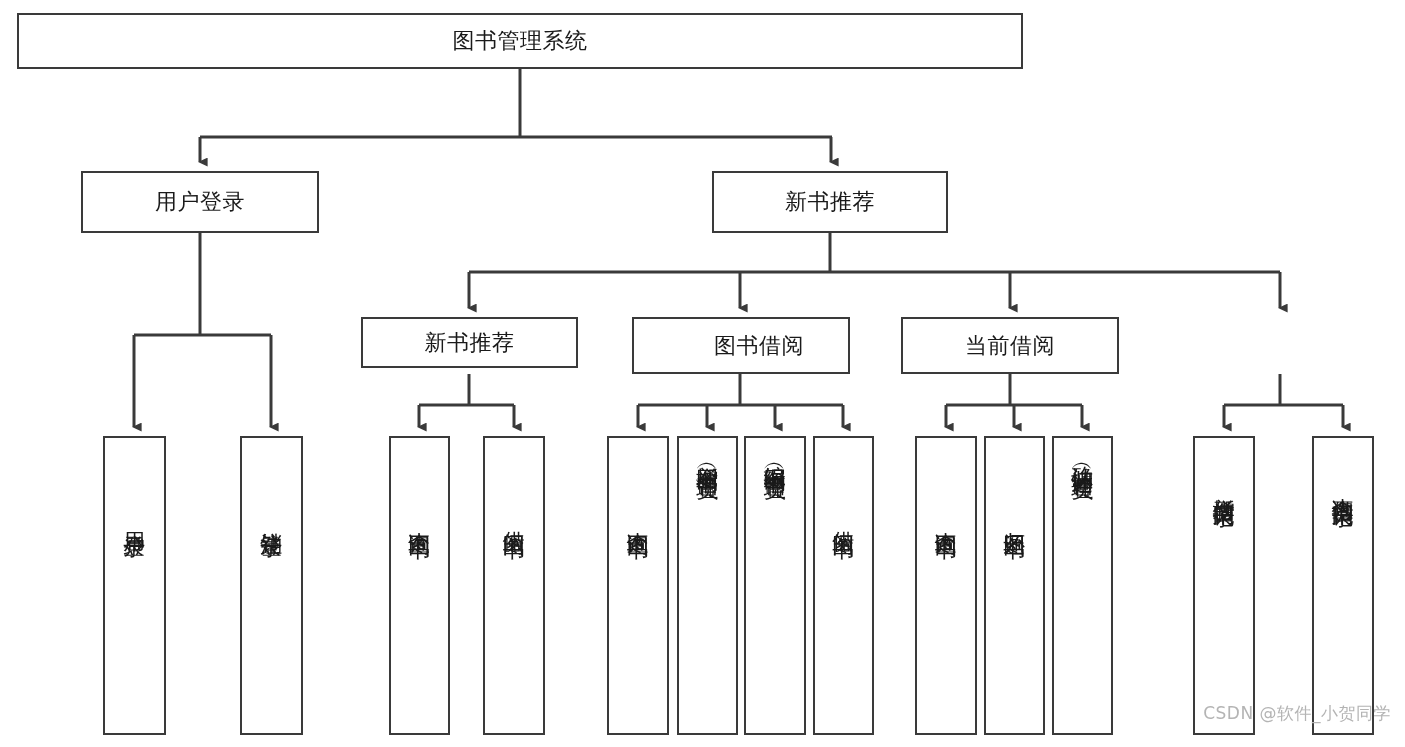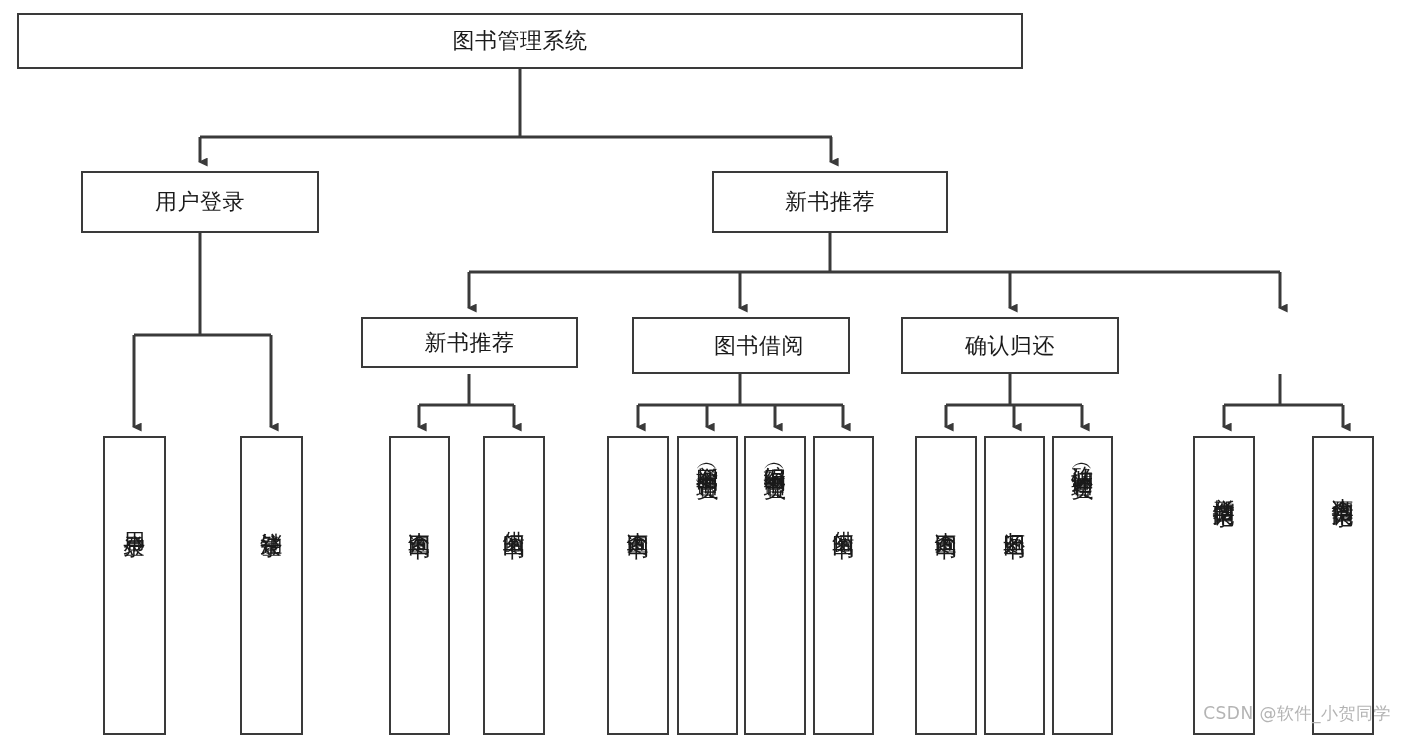--- a/index.html
+++ b/index.html
@@ -141,21 +141,21 @@
     <span class="node-label">新书推荐</span>
   </div>
 
   <div class="node horizontal" style="left:361px; top:317px; width:217px; height:51px;">
     <span class="node-label">新书推荐</span>
   </div>
   <div class="node horizontal" style="left:632px; top:317px; width:218px; height:57px;padding-left:36px;">
     <span class="node-label">图书借阅</span>
   </div>
   <div class="node horizontal" style="left:901px; top:317px; width:218px; height:57px;">
-    <span class="node-label">确认归还</span>
+    <span class="node-label">当前借阅</span>
   </div>
 
   <div class="node vertical mid" style="left:103px; top:436px; width:63px; height:299px;">
     <span class="node-label">用户登录</span>
   </div>
   <div class="node vertical mid" style="left:240px; top:436px; width:63px; height:299px;">
     <span class="node-label">注销登录</span>
   </div>
 
   <div class="node vertical mid" style="left:389px; top:436px; width:61px; height:299px;">

